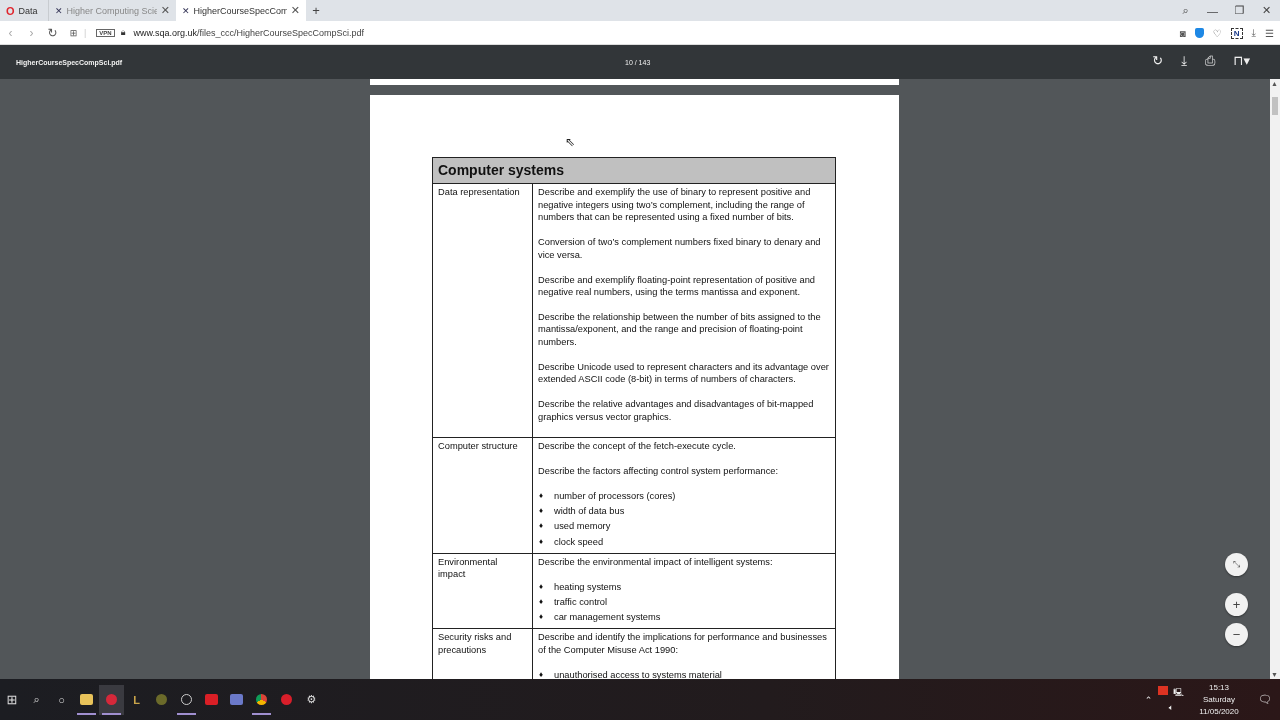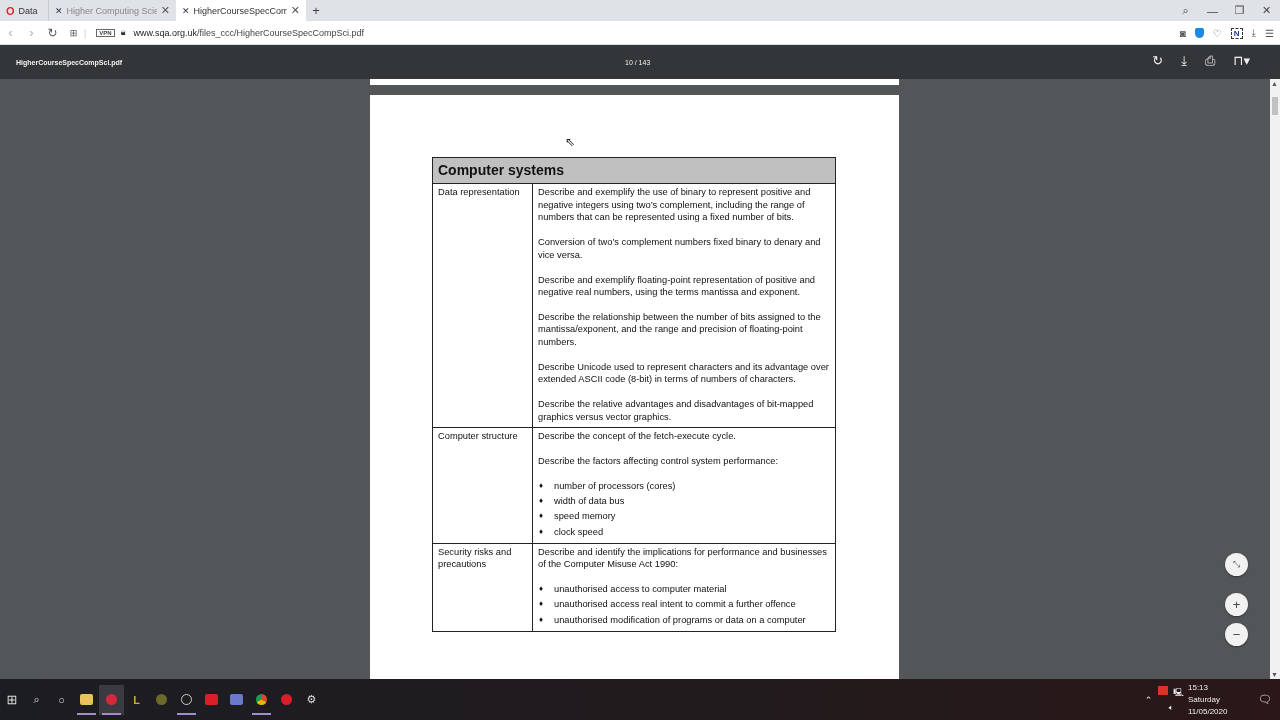--- a/index.html
+++ b/index.html
@@ -29,36 +29,36 @@
 .pdftools{position:absolute;right:30px;top:8px;display:flex;gap:18px;font-size:13px;color:#eee}
 .viewer{position:absolute;left:0;top:79px;width:1270px;height:600px;background:#525659;overflow:hidden}
 .prevpage{position:absolute;left:370px;top:-10px;width:529px;height:16px;background:#fff}
 .page{position:absolute;left:370px;top:16px;width:529px;height:600px;background:#fff}
 .cursor{position:absolute;left:195px;top:40px;font-size:12px;color:#222}
 table.spec{position:absolute;left:62px;top:62px;width:404px;border-collapse:collapse;font-size:9.3px;color:#111;line-height:12.4px}
 table.spec td{border:1px solid #222;vertical-align:top;padding:2px 5px}
 table.spec td.hdr{background:#c0c0c0;font-weight:bold;font-size:14px;padding:6px 5px 7px}
 table.spec td.l{width:100px}
 .para{margin-bottom:12.6px}
-.para:last-child{margin-bottom:2px}
+.para:last-child{margin-bottom:12px}
 ul.bl{list-style:none}
 ul.bl li{position:relative;padding-left:16px;height:15.2px}
 ul.bl li:before{content:"\2666";position:absolute;left:1px;top:0;font-size:8px}
 .scroll{position:absolute;left:1270px;top:79px;width:10px;height:600px;background:#f1f1f1}
 .scroll .thumb{position:absolute;left:2px;top:18px;width:6px;height:18px;background:#c1c1c1}
 .scroll .up,.scroll .dn{position:absolute;left:1px;font-size:7px;color:#555}
 .zoombtns{position:absolute;left:1225px;top:553px}
 .zb{position:absolute;width:23px;height:23px;border-radius:50%;background:#f1f1f1;text-align:center;line-height:23px;font-size:13px;color:#444;box-shadow:0 1px 2px rgba(0,0,0,.4)}
 .taskbar{position:absolute;left:0;top:679px;width:1280px;height:41px;background:linear-gradient(90deg,#1c1d22,#221b1d 60%,#2b1718);display:flex;align-items:center}
 .tb{width:25px;height:30px;display:flex;align-items:center;justify-content:center;font-size:11px;color:#ddd;position:relative}
 .tb.act:after{content:"";position:absolute;bottom:0;left:3px;right:3px;height:2px;background:#a08fd0}
 .tb.hl{background:#3a3a40}
 .ico{width:13px;height:11px;border-radius:2px}
 .tray{position:absolute;right:0;top:0;height:41px;display:flex;align-items:center;color:#eee;font-size:8px}
-.clock{line-height:12px;width:62px}
+.clock{text-align:center;line-height:12px;width:62px}
 </style>
 </head>
 <body>
 
 <div class="tabbar">
   <div class="tab menu">
     <span style="color:#e0262e;font-weight:bold;font-size:11px">O</span>
     <span>Data</span>
   </div>
   <div class="tab t1">
@@ -131,31 +131,42 @@
         </td>
       </tr>
       <tr>
         <td class="l">Computer structure</td>
         <td>
           <div class="para">Describe the concept of the fetch-execute cycle.</div>
           <div class="para">Describe the factors affecting control system performance:</div>
           <ul class="bl">
             <li>number of processors (cores)</li>
             <li>width of data bus</li>
-            <li>speed memory</li>
+            <li>used memory</li>
             <li>clock speed</li>
           </ul>
         </td>
       </tr>
       <tr>
+        <td class="l">Environmental impact</td>
+        <td>
+          <div class="para">Describe the environmental impact of intelligent systems:</div>
+          <ul class="bl">
+            <li>heating systems</li>
+            <li>traffic control</li>
+            <li>car management systems</li>
+          </ul>
+        </td>
+      </tr>
+      <tr>
         <td class="l">Security risks and precautions</td>
         <td>
           <div class="para">Describe and identify the implications for performance and businesses of the Computer Misuse Act 1990:</div>
           <ul class="bl">
-            <li>unauthorised access to computer material</li>
+            <li>unauthorised access to systems material</li>
             <li>unauthorised access real intent to commit a further offence</li>
             <li>unauthorised modification of programs or data on a computer</li>
           </ul>
         </td>
       </tr>
     </tbody>
       </table>
   </div>
 </div>
 

